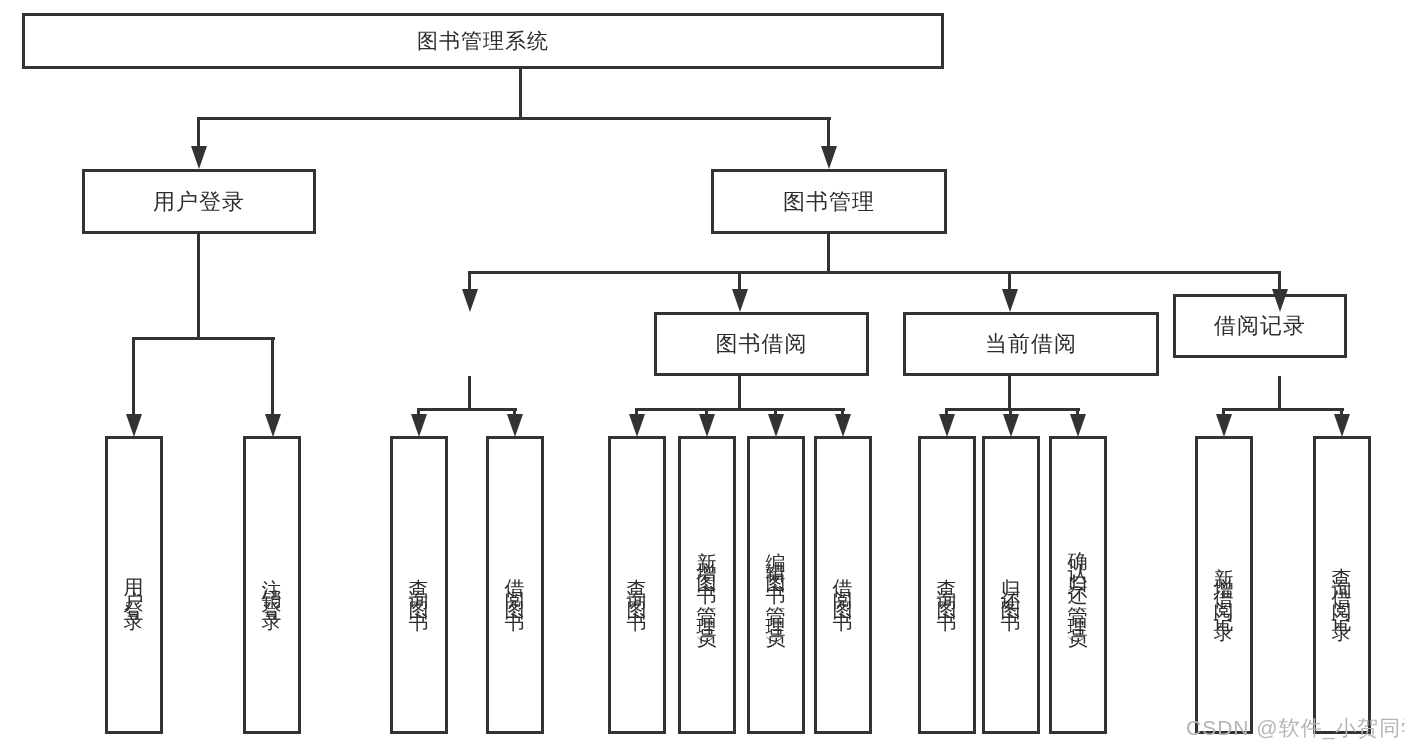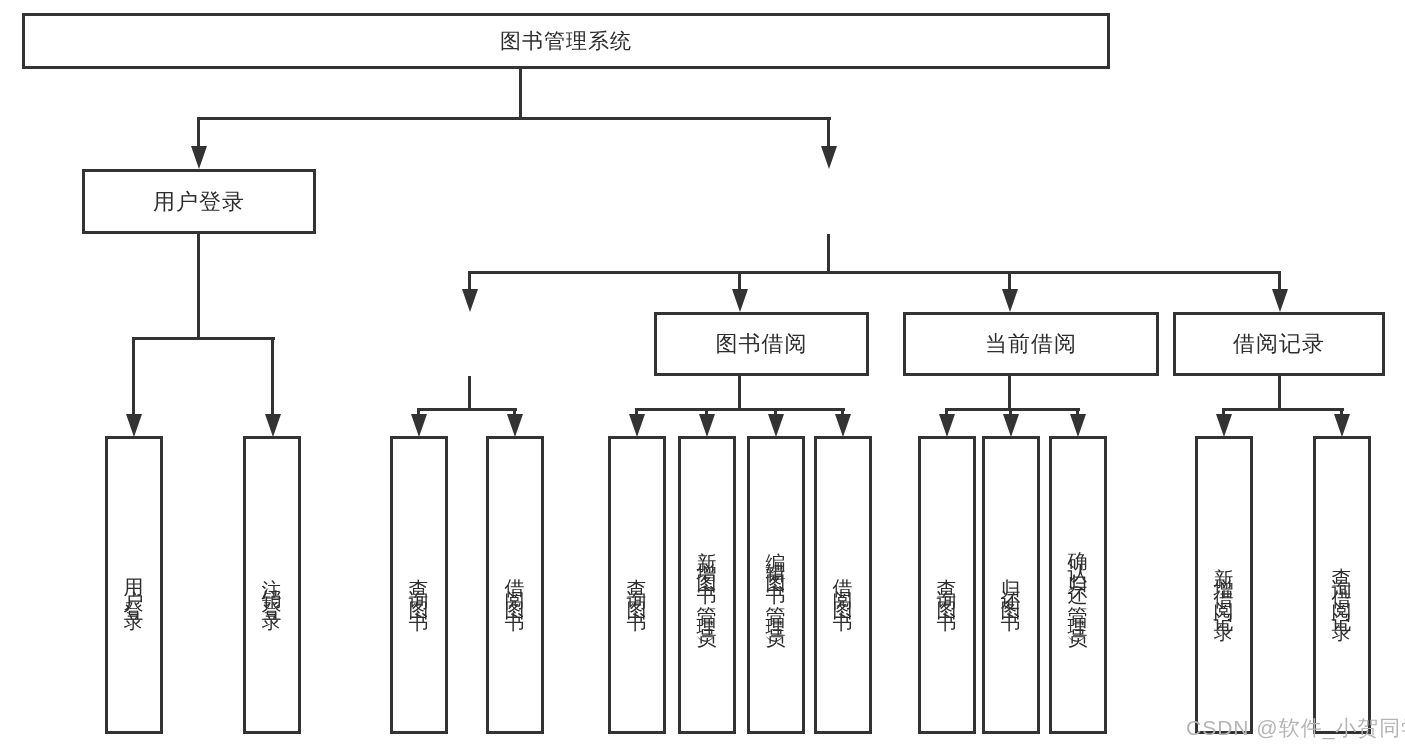--- a/index.html
+++ b/index.html
@@ -73,27 +73,28 @@
     letter-spacing:1px;
     color:var(--watermark);
     white-space:nowrap;
   }
 </style>
 </head>
 <body>
 
 <div class="stage">
 
-  <div class="box hbox rootbox" style="left:22px;top:13px;width:1088px;height:56px;">图书管理系统</div>
+  <div class="box hbox rootbox" style="left:22px;top:13px;width:922px;height:56px;">图书管理系统</div>
 
   <div class="box hbox" style="left:82px;top:169px;width:234px;height:65px;">用户登录</div>
+  <div class="box hbox" style="left:711px;top:169px;width:236px;height:65px;">图书管理</div>
 
   <div class="box hbox" style="left:654px;top:312px;width:215px;height:64px;">图书借阅</div>
   <div class="box hbox" style="left:903px;top:312px;width:256px;height:64px;">当前借阅</div>
-  <div class="box hbox" style="left:1173px;top:312px;width:212px;height:64px;">借阅记录</div>
+  <div class="box hbox" style="left:1173px;top:294px;width:174px;height:64px;">借阅记录</div>
 
   <div class="box vbox" style="left:105px;">
     <span class="vtext">用户登录</span>
   </div>
   <div class="box vbox" style="left:243px;">
     <span class="vtext">注销登录</span>
   </div>
   <div class="box vbox" style="left:390px;">
     <span class="vtext">查询图书</span>
   </div>

